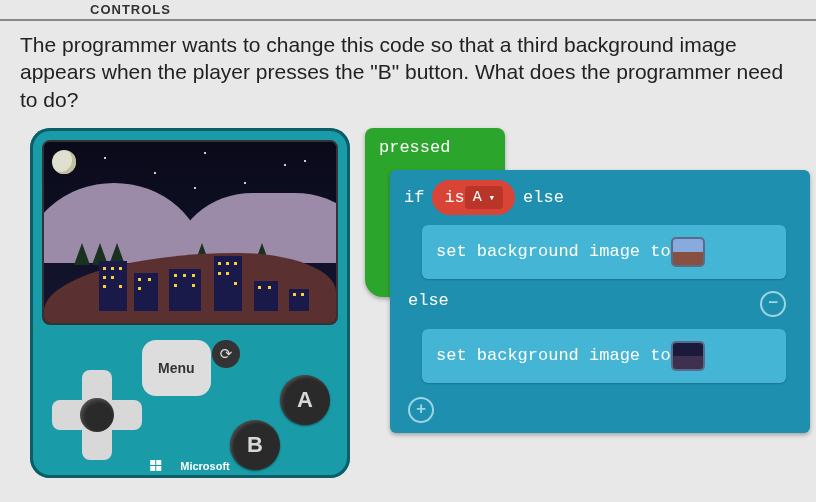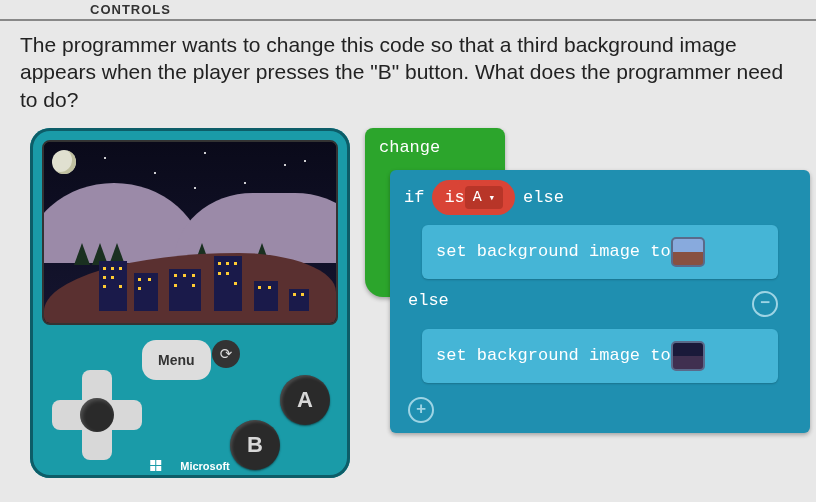--- a/index.html
+++ b/index.html
@@ -12,37 +12,37 @@
   .screen { width: 100%; height: 185px; background: #000; border-radius: 8px; position: relative; overflow: hidden; border: 2px solid #333; }
   .sky { position:absolute; inset:0; background: linear-gradient(#0a0a1a, #151530); }
   .moon { position:absolute; top:8px; left:8px; width:24px; height:24px; background:#e0e0d0; border-radius:50%; box-shadow: inset -4px -2px 0 #c0c0a0; }
   .star { position:absolute; width:2px; height:2px; background:#fff; opacity:0.8; }
   .mountain { position:absolute; bottom:60px; width:180px; height:80px; background:#9b8aa8; border-radius: 90px 90px 0 0 / 80px 80px 0 0; }
   .hill { position:absolute; bottom:0; width: 100%; height:70px; background:#5a3030; border-radius: 200px 100px 0 0 / 60px 40px 0 0; }
   .tree { position:absolute; bottom:58px; width:0; height:0; border-left:8px solid transparent; border-right:8px solid transparent; border-bottom:22px solid #1a3020; }
   .building { position:absolute; bottom:12px; background:#1a1a4a; }
   .window { position:absolute; width:3px; height:3px; background:#ffcc33; }
   .controls { margin-top: 15px; position: relative; height: 130px; }
-  .menu-pill { position:absolute; top:0; left:100px; background:#ddd; color:#333; border-radius:14px; padding: 12px 16px; font-size:14px; font-weight:bold; }
+  .menu-pill { position:absolute; top:0; left:100px; background:#ddd; color:#333; border-radius:14px; padding: 20px 16px; font-size:14px; font-weight:bold; }
   .refresh-pill { position:absolute; top:0; left:170px; width:28px; height:28px; background:#333; color:#ddd; border-radius:50%; display:flex; align-items:center; justify-content:center; font-size:15px; }
   .dpad { position:absolute; left:10px; top:30px; width:90px; height:90px; }
   .dpad-arm { position:absolute; background:#d8d8d8; border-radius:8px; }
   .dpad-h { top:30px; left:0; width:90px; height:30px; }
   .dpad-v { top:0; left:30px; width:30px; height:90px; }
   .dpad-center { position:absolute; top:28px; left:28px; width:34px; height:34px; background:#2a2a2a; border-radius:50%; box-shadow: inset 2px 2px 4px rgba(255,255,255,0.2); }
   .btnAB { position:absolute; width:50px; height:50px; border-radius:50%; background:#2a2a2a; color:#d8d8d8; display:flex; align-items:center; justify-content:center; font-size:22px; font-weight:bold; box-shadow: inset 2px 2px 3px rgba(255,255,255,0.15), 0 1px 2px rgba(0,0,0,0.5); }
   .btnA { right: 8px; top: 35px; }
   .btnB { right: 58px; top: 80px; }
   .ms { position:absolute; bottom:-2px; left:50%; transform:translateX(-50%); color:#fff; font-size:11px; font-weight:bold; display:flex; align-items:center; gap:19px;}
   .ms-logo { display:inline-grid; grid-template-columns: 5px 5px; grid-template-rows: 5px 5px; gap:1px;}
   .ms-logo span { background:#fff; }
   
   .code-area { position: relative; font-family: 'Courier New', monospace; color:#fff; font-size:17px; }
   .forever { background:#2ca52c; border-radius: 8px 8px 0 18px; padding: 10px 25px 140px 14px; font-weight: normal; width: 140px; position: relative; box-shadow: 0 2px 4px rgba(0,0,0,0.3);}
-  .if-block { position:absolute; top: 42px; left: 25px; width: 420px; background:#1f8fb0; border-radius: 6px; padding: 10px 32px 10px 14px; box-shadow: 0 2px 4px rgba(0,0,0,0.3);}
+  .if-block { position:absolute; top: 42px; left: 25px; width: 420px; background:#1f8fb0; border-radius: 6px; padding: 10px 24px 10px 14px; box-shadow: 0 2px 4px rgba(0,0,0,0.3);}
   .if-head { display:flex; align-items:center; gap:8px; }
   .cond { background:#d94436; border-radius: 22px; padding: 6px 12px; display:flex; align-items:center; gap:0; }
   .dd { background:#b83528; padding: 3px 8px; border-radius: 4px; font-size:15px; }
   .dd::after { content:" ▾"; font-size:11px; }
   .inner-block { background:#45b5d6; border-radius:6px; margin: 10px 0 6px 18px; padding: 12px 14px; display:flex; align-items:center; box-shadow: 0 1px 2px rgba(0,0,0,0.2);}
   .img-slot { width:34px; height:30px; background:#3a4560; border-radius:5px; border:2px solid #5a6a8a; display:inline-block; position:relative; overflow:hidden;}
   .img-slot.day { background: linear-gradient(#88aadd 50%, #885040 50%); }
   .img-slot.night { background: linear-gradient(#1a1a3a 50%, #403050 50%); }
   .else-row { padding:6px 0 2px 4px; display:flex; align-items:flex-start; justify-content:space-between;}
   .minus, .plus { width:26px; height:26px; border:2px solid #9dd4e4; border-radius:50%; display:inline-flex; align-items:center; justify-content:center; color:#9dd4e4; font-size:17px; font-weight:bold; }
@@ -131,21 +131,21 @@
             <span></span>
             <span></span>
           </span>
         <span>Microsoft</span>
       </div>
     </div>
   </div>
 
   <div class="code-area">
     <div class="forever">
-      <span>change</span>
+      <span>pressed</span>
     </div>
     <div class="if-block">
       <div class="if-head">
         <span>if</span>
         <span class="cond">
           <span>is</span>
           <span class="dd">A</span>
         </span>
         <span>else</span>
       </div>

